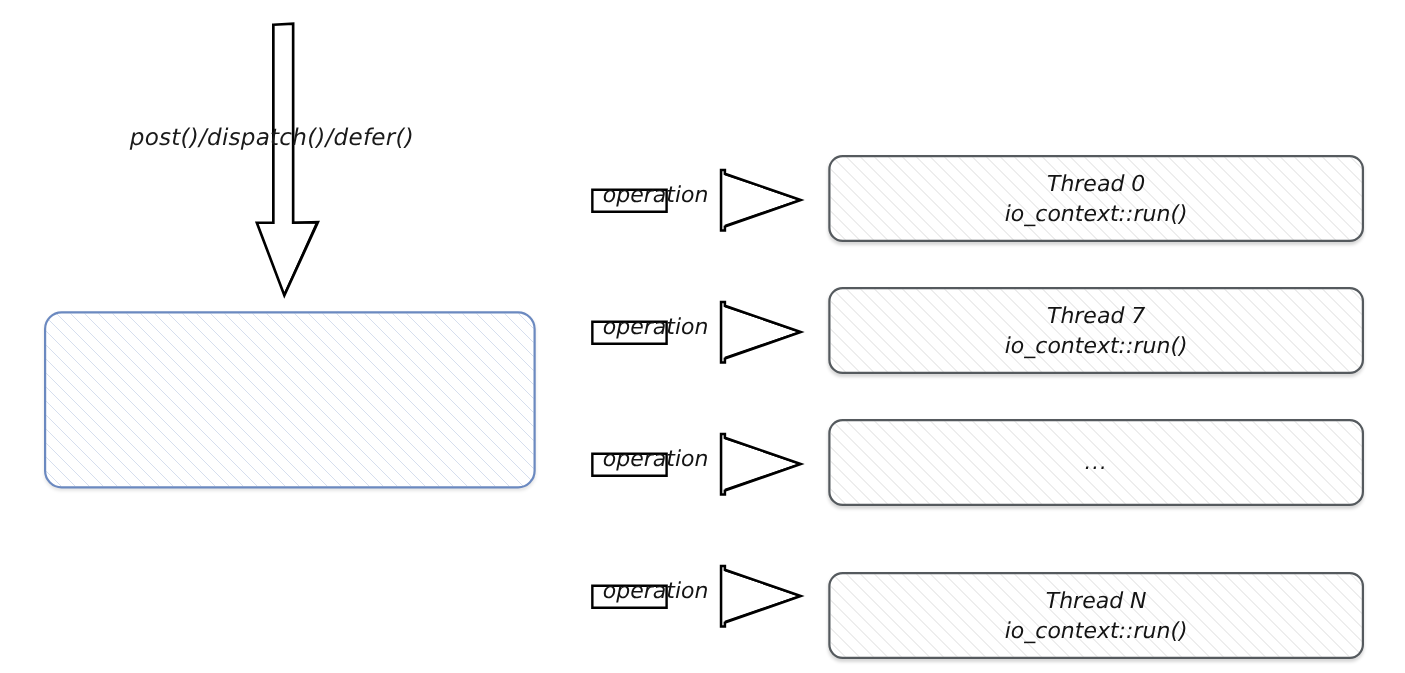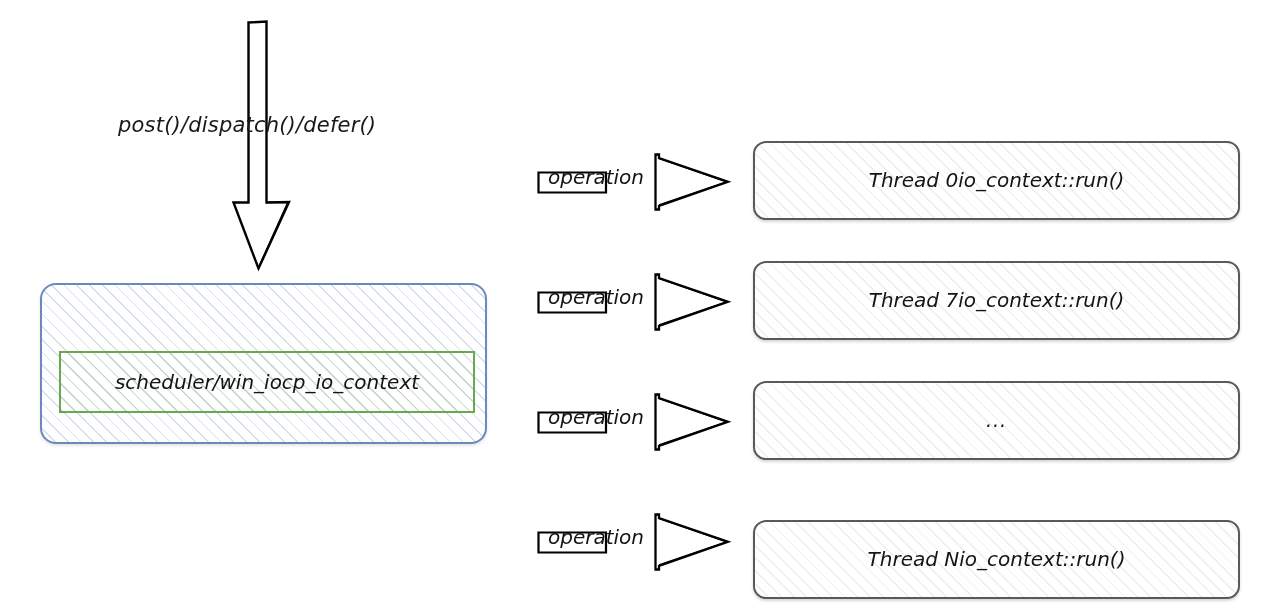--- a/index.html
+++ b/index.html
@@ -99,21 +99,21 @@
     border-radius: 13px;
     background-color: #ffffff;
     background-image: repeating-linear-gradient(
         45deg,
         rgba(120,120,120,.13) 0px,
         rgba(120,120,120,.13) 1.3px,
         rgba(255,255,255,0) 1.3px,
         rgba(255,255,255,0) 9px);
     box-shadow: 0 2px 3px rgba(0,0,0,.16);
     display: flex;
-    flex-direction: row;
+    flex-direction: column;
     align-items: center;
     justify-content: center;
   }
   .thread-line {
     font-size: 20px;
     line-height: 1.32;
     white-space: nowrap;
     color: #141414;
   }
   .thread-line.ellipsis { font-size: 19px; letter-spacing: 1px; }
@@ -141,23 +141,20 @@
   <div class="node down-arrow">
     <svg width="80" height="262" viewBox="0 0 80 262" fill="none" xmlns="http://www.w3.org/2000/svg">
       <path d="M23.5 8.5 L41.5 7.5 L41.5 188.5 L64 188 L33.5 254.5 L8.5 188.5 L23.5 188.5 Z" fill="#ffffff" stroke="#000000" stroke-width="2.4" stroke-linejoin="miter"></path>
       <path d="M41.0 188.5 L63.0 188.2 L33.8 253.0" fill="none" stroke="#000000" stroke-width="1.6"></path>
     </svg>
   </div>
 
   <div class="node call-label">post()/dispatch()/defer()</div>
 
   <div class="node iocontext-box">
-    <div class="scheduler-box">
-      <span class="scheduler-label">scheduler/win_iocp_io_context</span>
-    </div>
   </div>
 
   <div class="node op-group" style="top:145px">
     <svg width="210" height="72" viewBox="0 0 210 72" xmlns="http://www.w3.org/2000/svg">
       <path d="M10.5 27.5 L78 27.5 L78 47.5 L10.5 47.5 Z" fill="#ffffff" stroke="#000000" stroke-width="2.2" stroke-linejoin="miter"></path>
       <path d="M128 9.5 L131 9.5 L131 13 L200 36.8 L131 61 L131 64.5 L127.5 64.5 L127.5 9.5 Z" fill="#ffffff" stroke="#000000" stroke-width="2.3" stroke-linejoin="miter"></path>
       <path d="M131 13.5 L199 36.8 L131 60" fill="none" stroke="#000000" stroke-width="1.5"></path>
     </svg>
     <span class="op-label">operation</span>
   </div>

